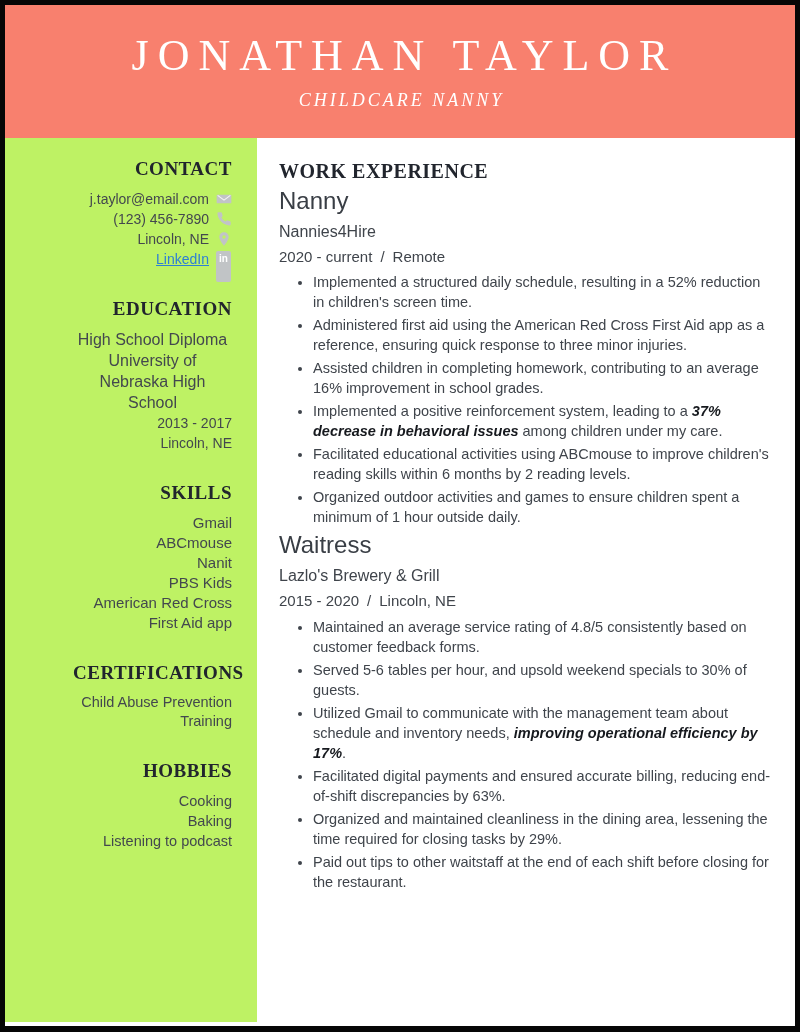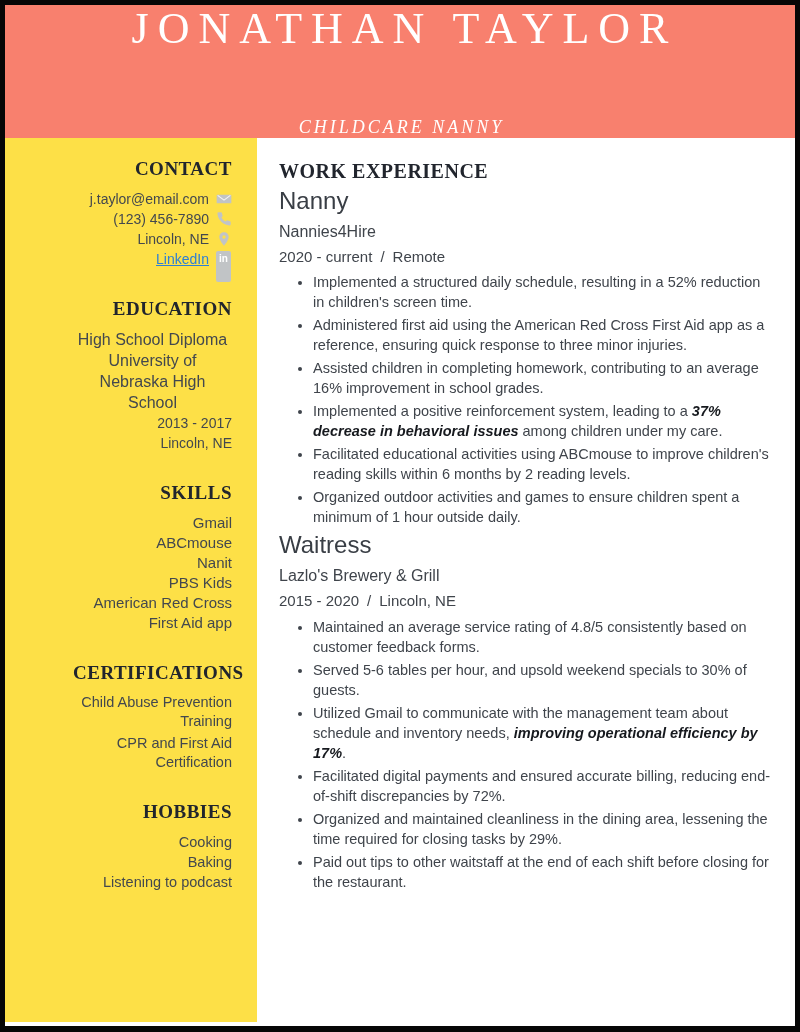--- a/index.html
+++ b/index.html
@@ -11,39 +11,39 @@
     border:5px solid #060606; border-bottom-width:6px;
     background:#fff;
     display:flex; flex-direction:column;
     overflow:hidden;
   }
 
   
   .header {
     flex:0 0 133px; height:133px;
     background:#f8806e; color:#ffffff;
-    display:flex; flex-direction:column; align-items:center; justify-content:space-between;
+    display:flex; flex-direction:column; align-items:center; justify-content:center;
   }
   .name {
     font-family:"Liberation Serif","DejaVu Serif",serif;
     font-weight:400; font-size:44px; letter-spacing:9px; text-indent:9px;
     line-height:1.1;
   }
   .role {
     font-family:"Liberation Serif","DejaVu Serif",serif;
     font-style:italic; font-size:18px; letter-spacing:3px; text-indent:3px;
     margin-top:9px;
   }
 
   
   .body-wrap { flex:1; display:flex; background:#fff; padding-bottom:4px; min-height:0; }
 
   .sidebar {
     flex:0 0 252px; width:252px;
-    background:#fde047;
+    background:#bef264;
     text-align:right;
     padding:20px 25px 10px 68px;
     color:#43484e;
   }
   .side-section { margin-bottom:29px; }
   .side-heading {
     font-family:"Liberation Serif","DejaVu Serif",serif;
     font-weight:700; font-size:19px; letter-spacing:0.5px;
     color:#21252d; white-space:nowrap;
     margin-bottom:9px;
@@ -150,21 +150,20 @@
             <li>Nanit</li>
             <li>PBS Kids</li>
             <li>American Red Cross First Aid app</li>
           </ul>
       </section>
 
       <section class="side-section">
         <h2 class="side-heading">CERTIFICATIONS</h2>
         <ul class="side-list small" id="certifications-list">
             <li>Child Abuse Prevention Training</li>
-            <li>CPR and First Aid Certification</li>
           </ul>
       </section>
 
       <section class="side-section">
         <h2 class="side-heading">HOBBIES</h2>
         <ul class="side-list hobbies" id="hobbies-list">
             <li>Cooking</li>
             <li>Baking</li>
             <li>Listening to podcast</li>
           </ul>
@@ -189,21 +188,21 @@
             </ul>
           </section>
           <section class="job">
             <h3 class="job-title">Waitress</h3>
             <div class="job-company">Lazlo's Brewery &amp; Grill</div>
             <div class="job-meta"><span>2015 - 2020</span><span class="slash">/</span><span>Lincoln, NE</span></div>
             <ul class="job-bullets">
               <li><span>Maintained an average service rating of 4.8/5 consistently based on customer feedback forms.</span></li>
               <li><span>Served 5-6 tables per hour, and upsold weekend specials to 30% of guests.</span></li>
               <li><span>Utilized Gmail to communicate with the management team about schedule and inventory needs, </span><span class="em">improving operational efficiency by 17%</span><span>.</span></li>
-              <li><span>Facilitated digital payments and ensured accurate billing, reducing end-of-shift discrepancies by 72%.</span></li>
+              <li><span>Facilitated digital payments and ensured accurate billing, reducing end-of-shift discrepancies by 63%.</span></li>
               <li><span>Organized and maintained cleanliness in the dining area, lessening the time required for closing tasks by 29%.</span></li>
               <li><span>Paid out tips to other waitstaff at the end of each shift before closing for the restaurant.</span></li>
             </ul>
           </section>
         </div>
     </main>
 
   </div>
 </div>
 

